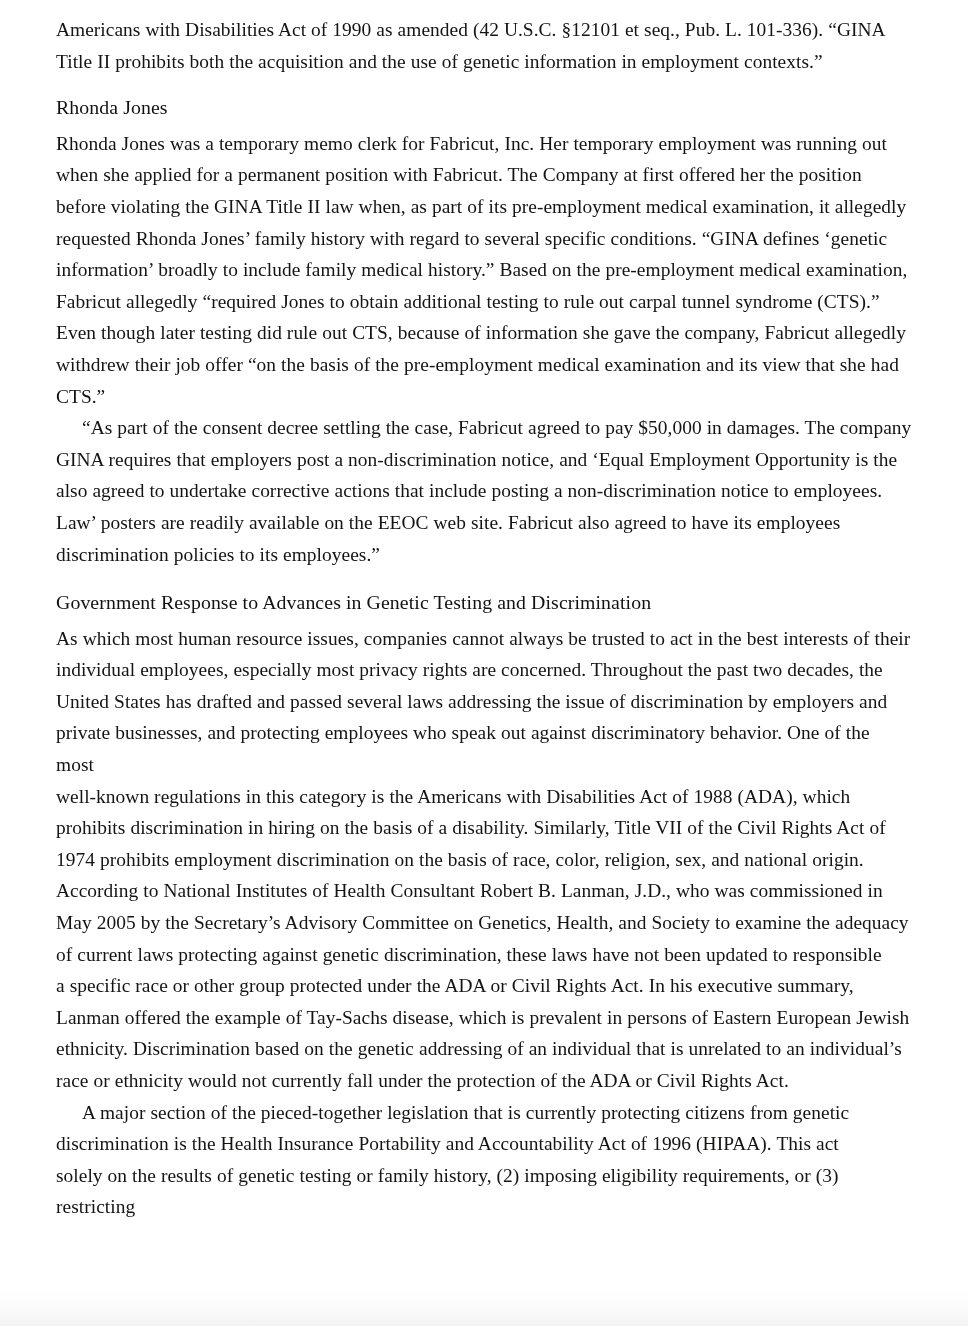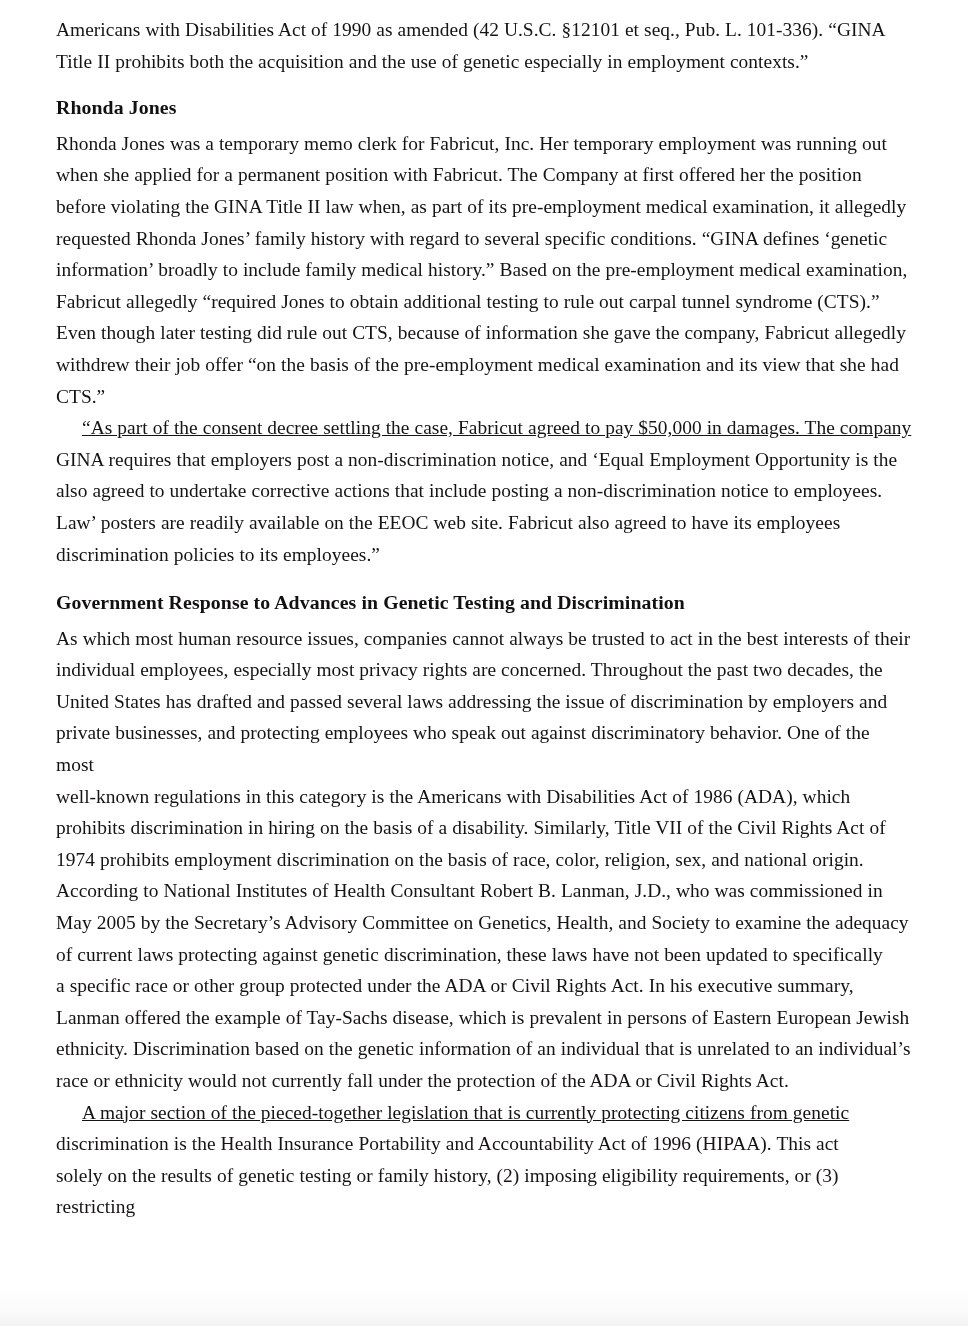--- a/index.html
+++ b/index.html
@@ -43,44 +43,43 @@
     text-align: left;
     letter-spacing: 0.05px;
     word-spacing: 0.1px;
   }
   .para .line {
     display: block;
     white-space: pre-wrap;
   }
   .para .line.indent {
     text-indent: 26px;
-    text-decoration: underline;
   }
   h2.heading {
     margin: 0;
     color: #13110f;
     font-size: 19.8px;
     line-height: 31.6px;
-    font-weight: bold;
+    font-weight: normal;
     letter-spacing: 0.1px;
   }
   .gap-before-heading { height: 15px; }
   .gap-after-heading  { height: 4px; }
   .gap-before-heading2 { height: 17px; }
   .gap-after-heading2  { height: 4px; }
 </style>
 </head>
 <body>
 
 <div class="page">
   <div class="content">
 
     <p class="para">
       <span class="line">Americans with Disabilities Act of 1990 as amended (42 U.S.C. §12101 et seq., Pub. L. 101-336). “GINA</span>
-      <span class="line">Title II prohibits both the acquisition and the use of genetic especially in employment contexts.”</span>
+      <span class="line">Title II prohibits both the acquisition and the use of genetic information in employment contexts.”</span>
     </p>
 
     <div class="gap-before-heading"></div>
     <h2 class="heading">Rhonda Jones</h2>
     <div class="gap-after-heading"></div>
 
     <p class="para">
       <span class="line">Rhonda Jones was a temporary memo clerk for Fabricut, Inc. Her temporary employment was running out</span>
       <span class="line">when she applied for a permanent position with Fabricut. The Company at first offered her the position</span>
       <span class="line">before violating the GINA Title II law when, as part of its pre-employment medical examination, it allegedly</span>
@@ -102,29 +101,29 @@
 
     <div class="gap-before-heading2"></div>
     <h2 class="heading">Government Response to Advances in Genetic Testing and Discrimination</h2>
     <div class="gap-after-heading2"></div>
 
     <p class="para">
       <span class="line">As which most human resource issues, companies cannot always be trusted to act in the best interests of their</span>
       <span class="line">individual employees, especially most privacy rights are concerned. Throughout the past two decades, the</span>
       <span class="line">United States has drafted and passed several laws addressing the issue of discrimination by employers and</span>
       <span class="line">private businesses, and protecting employees who speak out against discriminatory behavior. One of the most</span>
-      <span class="line">well-known regulations in this category is the Americans with Disabilities Act of 1986 (ADA), which</span>
+      <span class="line">well-known regulations in this category is the Americans with Disabilities Act of 1988 (ADA), which</span>
       <span class="line">prohibits discrimination in hiring on the basis of a disability. Similarly, Title VII of the Civil Rights Act of</span>
       <span class="line">1974 prohibits employment discrimination on the basis of race, color, religion, sex, and national origin.</span>
       <span class="line">According to National Institutes of Health Consultant Robert B. Lanman, J.D., who was commissioned in</span>
       <span class="line">May 2005 by the Secretary’s Advisory Committee on Genetics, Health, and Society to examine the adequacy</span>
-      <span class="line">of current laws protecting against genetic discrimination, these laws have not been updated to specifically</span>
+      <span class="line">of current laws protecting against genetic discrimination, these laws have not been updated to responsible</span>
       <span class="line">a specific race or other group protected under the ADA or Civil Rights Act. In his executive summary,</span>
       <span class="line">Lanman offered the example of Tay-Sachs disease, which is prevalent in persons of Eastern European Jewish</span>
-      <span class="line">ethnicity. Discrimination based on the genetic information of an individual that is unrelated to an individual’s</span>
+      <span class="line">ethnicity. Discrimination based on the genetic addressing of an individual that is unrelated to an individual’s</span>
       <span class="line">race or ethnicity would not currently fall under the protection of the ADA or Civil Rights Act.</span>
     </p>
 
     <p class="para">
       <span class="line indent">A major section of the pieced-together legislation that is currently protecting citizens from genetic</span>
       <span class="line">discrimination is the Health Insurance Portability and Accountability Act of 1996 (HIPAA). This act</span>
       <span class="line">solely on the results of genetic testing or family history, (2) imposing eligibility requirements, or (3) restricting</span>
     </p>
 
   </div>

